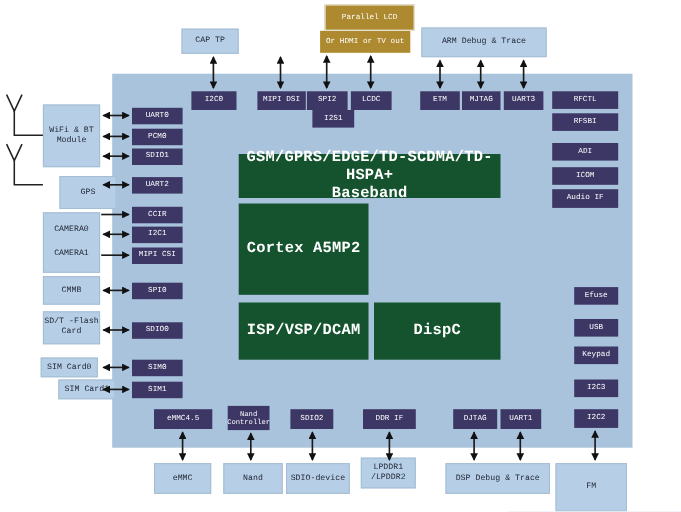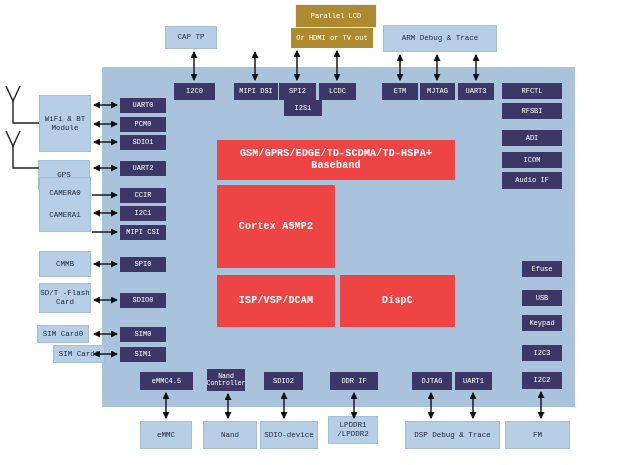--- a/index.html
+++ b/index.html
@@ -4,21 +4,21 @@
 <style>
   html,body{margin:0;padding:0;background:#fff;}
   .stage{position:relative;width:619px;height:465px;background:#ffffff;overflow:hidden;
          font-family:Liberation Mono, monospace;}
   .main-block{position:absolute;left:102px;top:67px;width:473px;height:340px;
               background:#a9c3dc;z-index:1;}
   .box{position:absolute;box-sizing:border-box;display:flex;flex-direction:column;
        align-items:center;justify-content:center;text-align:center;z-index:2;line-height:1.2;}
   .dark{background:#3d3766;color:#ffffff;font-size:7px;}
   .light{background:#b6cfe6;color:#232838;font-size:7.5px;border:1px solid #a6bed4;}
-  .core{background:#ef4444;color:#ffffff;font-weight:bold;font-size:10px;letter-spacing:.2px;}
+  .core{background:#14532d;color:#ffffff;font-weight:bold;font-size:14px;letter-spacing:.2px;}
   .gold{background:#ad8a2f;color:#ffffff;font-size:7px;}
   .gold.topmost{border:1px solid #f2f2f2;z-index:3;}
   .camera-box{justify-content:space-around;padding:4px 0;}
   .overlay{position:absolute;left:0;top:0;z-index:4;pointer-events:none;}
 </style>
 </head>
 <body>
 
 <div class="stage">
 
@@ -34,24 +34,24 @@
       <span>Parallel LCD</span>
     </div>
   <div class="box light" style="left:383px;top:25px;width:114px;height:27px">
       <span>ARM Debug &amp; Trace</span>
     </div>
 
   <div class="box light" style="left:39px;top:95px;width:52px;height:57px">
     <span>WiFi &amp; BT</span>
     <span>Module</span>
   </div>
-  <div class="box light" style="left:38px;top:160px;width:52px;height:30px">
+  <div class="box light" style="left:54px;top:160px;width:52px;height:30px">
       <span>GPS</span>
     </div>
-  <div class="box light camera-box" style="left:39px;top:177px;width:52px;height:55px">
+  <div class="box light camera-box" style="left:39px;top:193px;width:52px;height:55px">
     <span>CAMERA0</span>
     <span>CAMERA1</span>
   </div>
   <div class="box light" style="left:39px;top:251px;width:52px;height:26px">
       <span>CMMB</span>
     </div>
   <div class="box light" style="left:39px;top:283px;width:52px;height:30px">
     <span>SD/T -Flash</span>
     <span>Card</span>
   </div>
@@ -71,21 +71,21 @@
   <div class="box light" style="left:260px;top:421px;width:58px;height:28px">
       <span>SDIO-device</span>
     </div>
   <div class="box light" style="left:328px;top:416px;width:50px;height:28px">
     <span>LPDDR1</span>
     <span>/LPDDR2</span>
   </div>
   <div class="box light" style="left:405px;top:421px;width:95px;height:28px">
       <span>DSP Debug &amp; Trace</span>
     </div>
-  <div class="box light" style="left:505px;top:421px;width:65px;height:28px">
+  <div class="box light" style="left:505px;top:421px;width:65px;height:44px">
       <span>FM</span>
     </div>
 
   <div class="box dark" style="left:174px;top:83px;width:41px;height:17px">
       <span>I2C0</span>
     </div>
   <div class="box dark" style="left:234px;top:83px;width:44px;height:17px">
       <span>MIPI DSI</span>
     </div>
   <div class="box dark" style="left:279px;top:83px;width:37px;height:17px">

